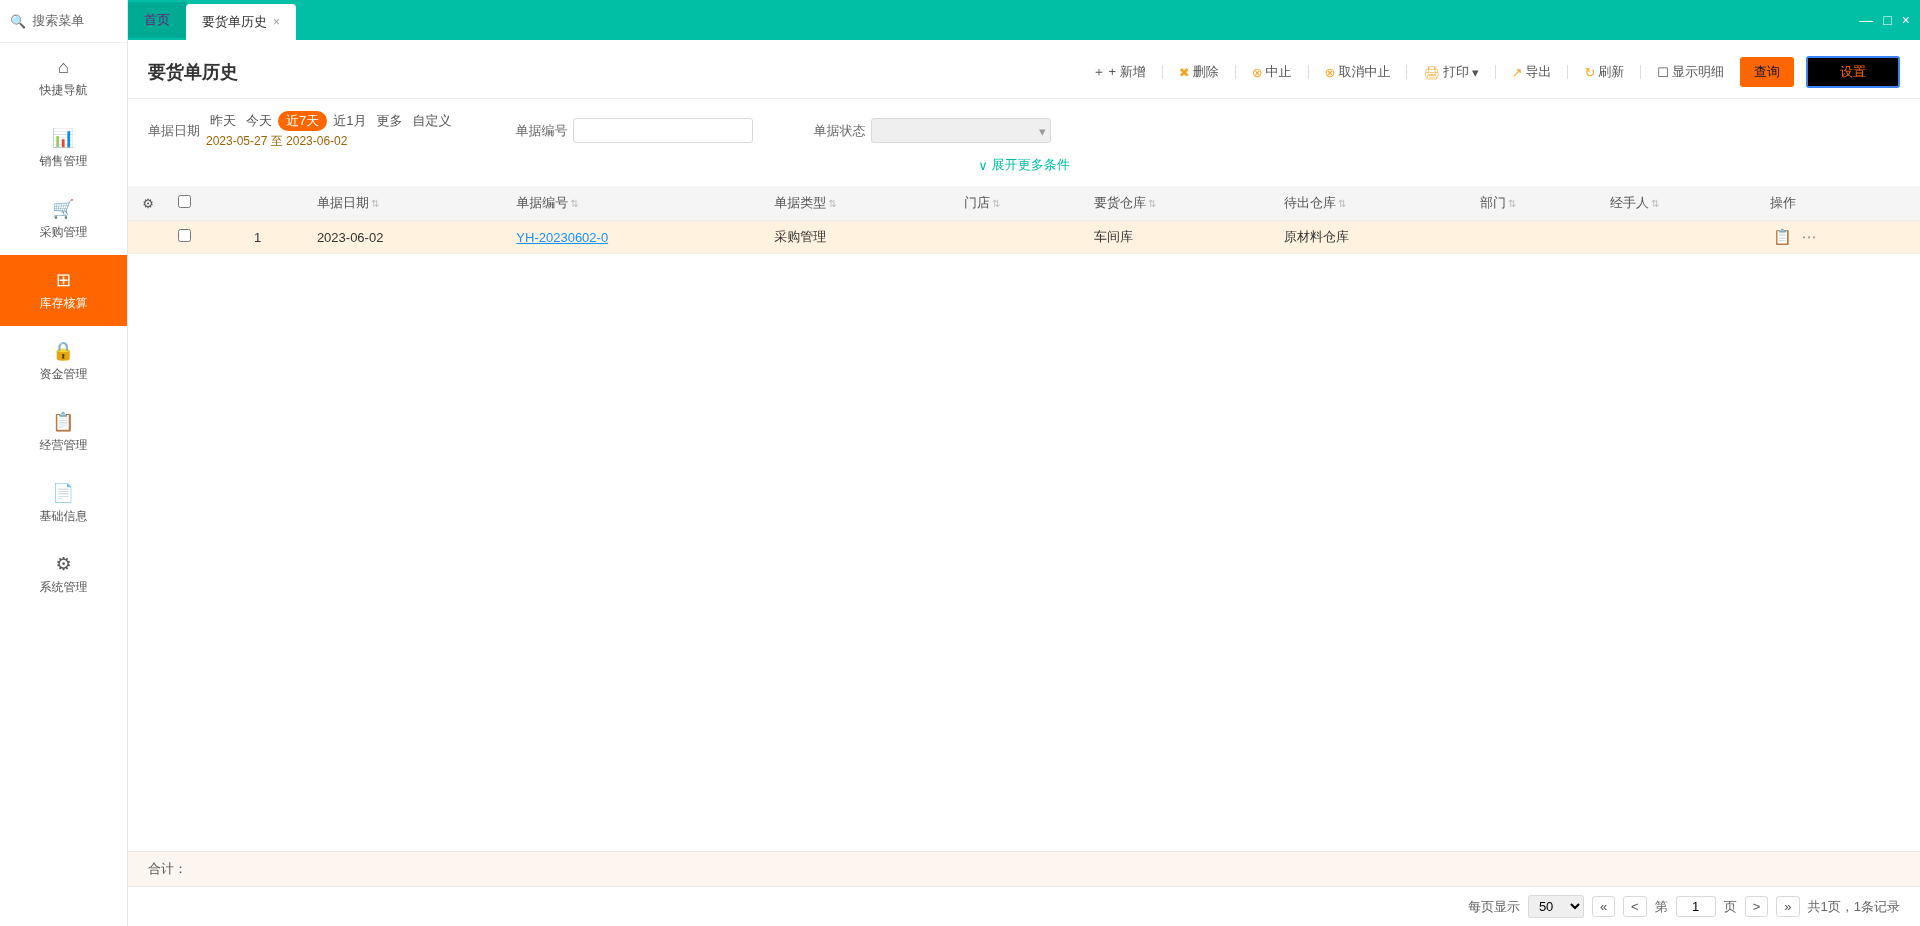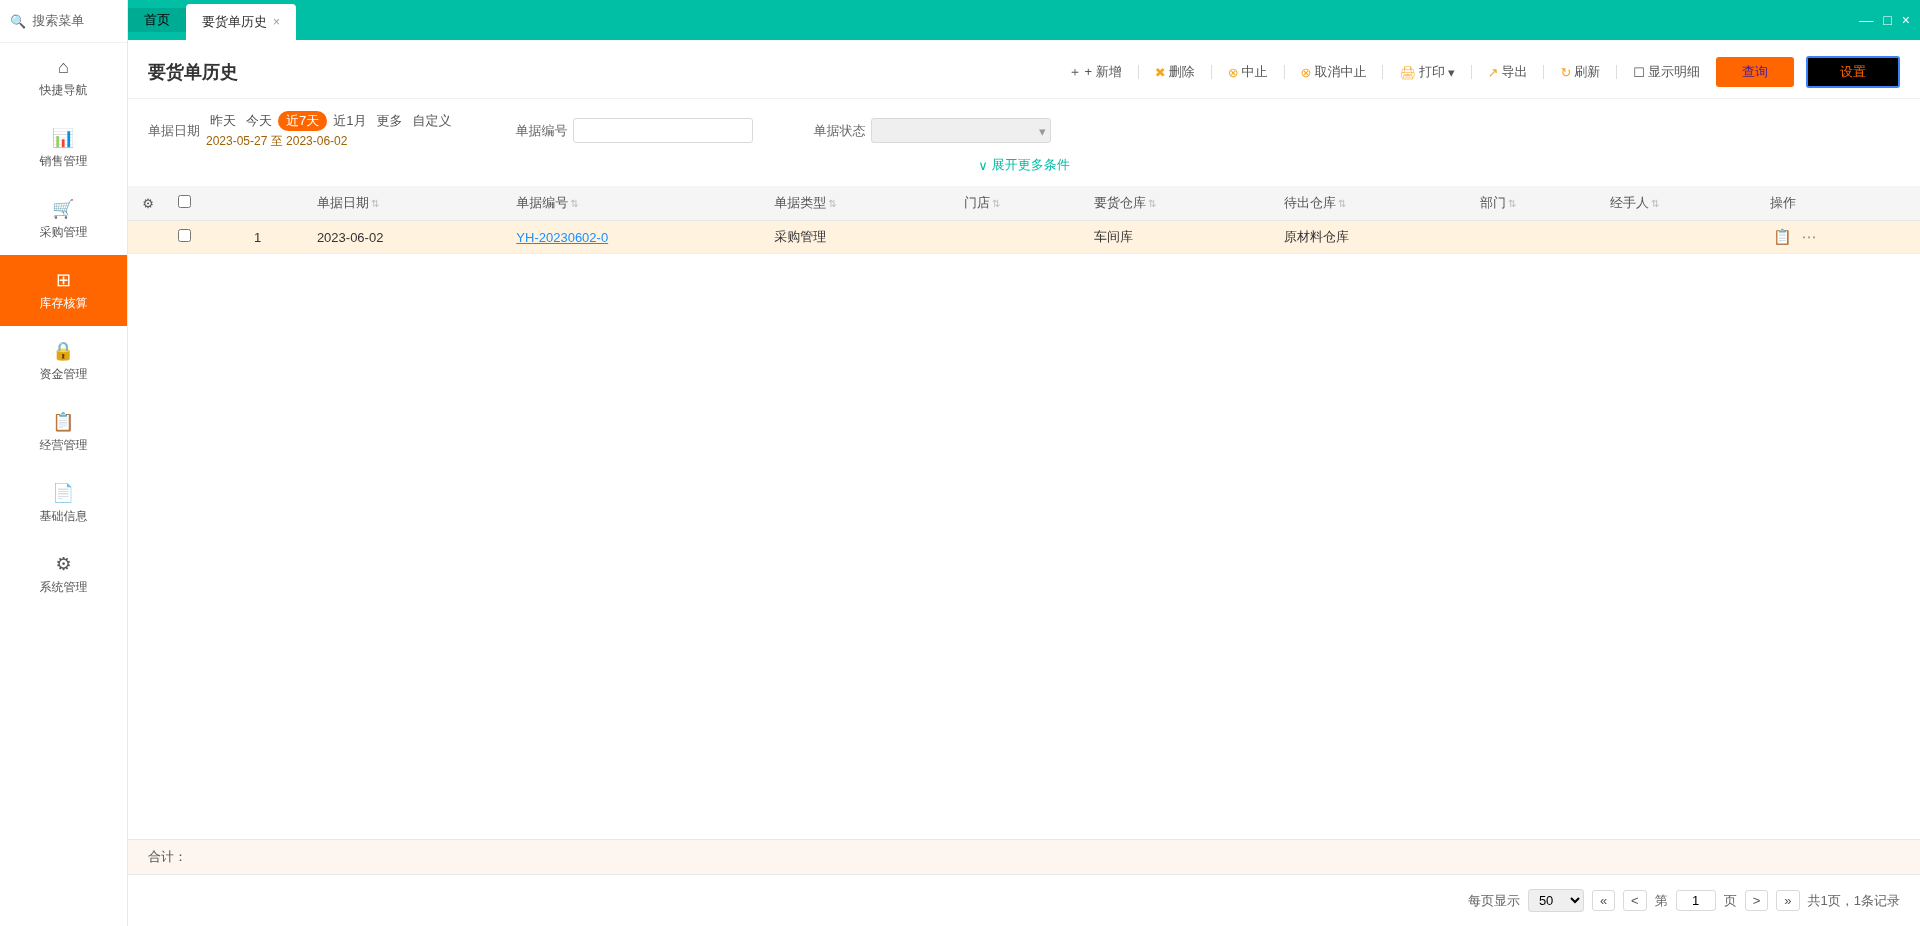--- a/index.html
+++ b/index.html
@@ -11,36 +11,36 @@
     .sidebar-search span { font-size: 13px; color: #666; }
     .sidebar-item { padding: 14px 10px; display: flex; flex-direction: column; align-items: center; gap: 4px; cursor: pointer; color: #555; font-size: 12px; }
     .sidebar-item.active { background: #ff6600; color: #fff; }
     .sidebar-item .icon { font-size: 18px; }
 
     
     .main { flex: 1; display: flex; flex-direction: column; height: 926px; overflow: hidden; }
 
     
     .topbar { height: 40px; background: #00bfa5; display: flex; align-items: center; padding: 0 0; position: relative; }
-    .topbar-tab { padding: 0 16px; height: 24px; display: flex; align-items: center; font-size: 13px; color: #000000; cursor: pointer; }
+    .topbar-tab { padding: 0 16px; height: 36px; display: flex; align-items: center; font-size: 13px; color: #701a75; cursor: pointer; }
     .topbar-tab.home { background: rgba(0,0,0,0.1); }
     .topbar-tab.active { background: #fff; color: #333; border-radius: 4px 4px 0 0; margin-top: 4px; height: 36px; }
     .topbar-tab .close-x { margin-left: 6px; font-size: 12px; color: #999; }
     .topbar-right { position: absolute; right: 10px; top: 50%; transform: translateY(-50%); display: flex; align-items: center; gap: 10px; }
     .topbar-right span { color: #fff; font-size: 14px; cursor: pointer; }
 
     
     .content { flex: 1; background: #fff; overflow: hidden; display: flex; flex-direction: column; }
 
     
     .page-header { padding: 16px 20px 10px; display: flex; align-items: center; justify-content: space-between; border-bottom: 1px solid #f0f0f0; }
     .page-title { font-size: 18px; font-weight: bold; color: #333; }
     .toolbar { display: flex; align-items: center; gap: 12px; }
     .toolbar-btn { display: flex; align-items: center; gap: 3px; font-size: 13px; color: #555; cursor: pointer; padding: 2px 4px; }
-    .btn-query { background: #ff6600; color: #4c1d95; border: none; padding: 6px 26px; border-radius: 3px; cursor: pointer; font-size: 13px; }
+    .btn-query { background: #ff6600; color: #0f172a; border: none; padding: 6px 14px; border-radius: 3px; cursor: pointer; font-size: 13px; }
     .btn-setting { background: #000000; color: #ff6600; border: 2px solid #3b82f6; padding: 5px 32px; border-radius: 3px; cursor: pointer; font-size: 13px; }
 
     
     .filter-area { padding: 12px 20px 8px; background: #fff; }
     .filter-row { display: flex; align-items: center; gap: 20px; flex-wrap: wrap; }
     .filter-item { display: flex; align-items: center; gap: 6px; }
     .filter-label { color: #666; font-size: 13px; white-space: nowrap; }
     .date-options { display: flex; gap: 2px; align-items: center; }
     .date-option { font-size: 13px; color: #555; cursor: pointer; padding: 1px 4px; border-radius: 3px; }
     .date-option.active { background: #ff6600; color: #fff; border-radius: 10px; padding: 1px 8px; }
@@ -59,21 +59,21 @@
     tbody tr.highlighted { background: #fff3e0; }
     .sort-icon { color: #bbb; font-size: 10px; margin-left: 2px; }
     .link-text { color: #1890ff; text-decoration: underline; cursor: pointer; }
     .op-icon { color: #888; cursor: pointer; font-size: 15px; padding: 0 3px; }
     .settings-col { width: 40px; text-align: center; }
 
     
     .table-footer { background: #fdf6f0; padding: 8px 20px; border-top: 1px solid #e8e8e8; font-size: 13px; color: #555; margin-top: 13px; }
 
     
-    .pagination { height: 52px; display: flex; align-items: center; justify-content: flex-end; padding: 0 20px; border-top: 1px solid #e8e8e8; gap: 8px; background: #fff; }
+    .pagination { height: 40px; display: flex; align-items: center; justify-content: flex-end; padding: 0 20px; border-top: 1px solid #e8e8e8; gap: 8px; background: #fff; }
     .pagination-label { color: #666; font-size: 13px; }
     .pagination-select { border: 1px solid #d9d9d9; border-radius: 3px; padding: 2px 6px; font-size: 13px; }
     .pagination-btn { border: 1px solid #d9d9d9; background: #fff; padding: 2px 7px; border-radius: 3px; cursor: pointer; font-size: 13px; color: #555; }
     .pagination-btn:disabled { color: #ccc; cursor: not-allowed; }
     .page-input { border: 1px solid #d9d9d9; border-radius: 3px; padding: 2px 6px; width: 40px; text-align: center; font-size: 13px; }
     .pagination-info { color: #666; font-size: 13px; }
 
     .divider-v { width: 1px; height: 14px; background: #ddd; }
   </style>
 </head>

